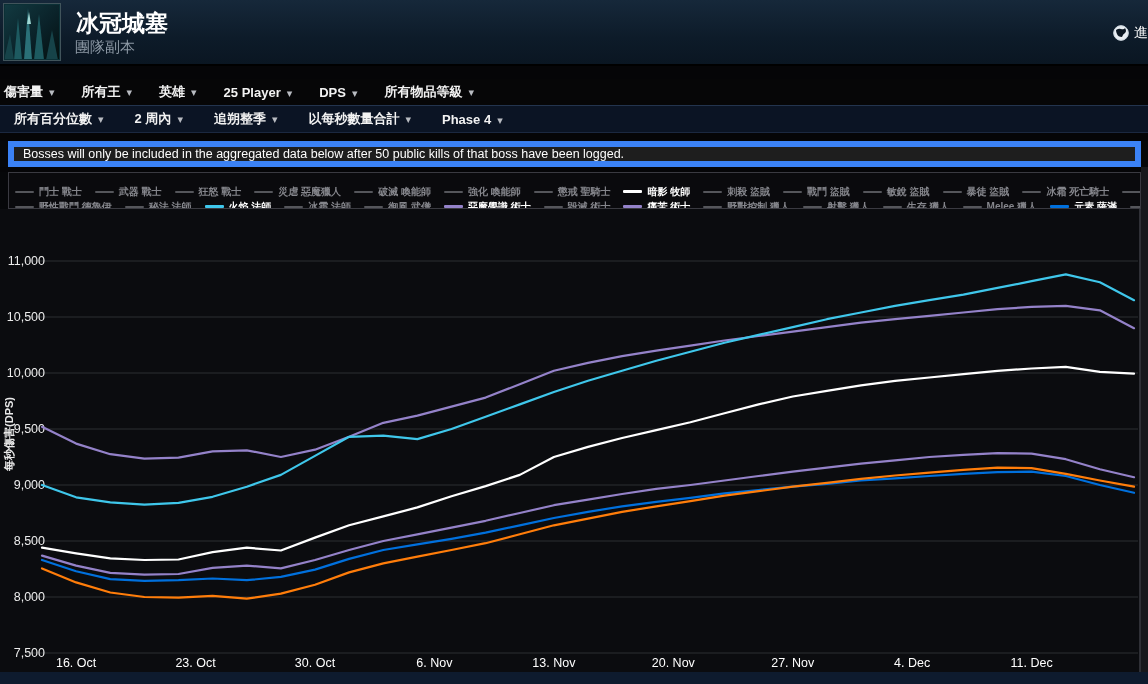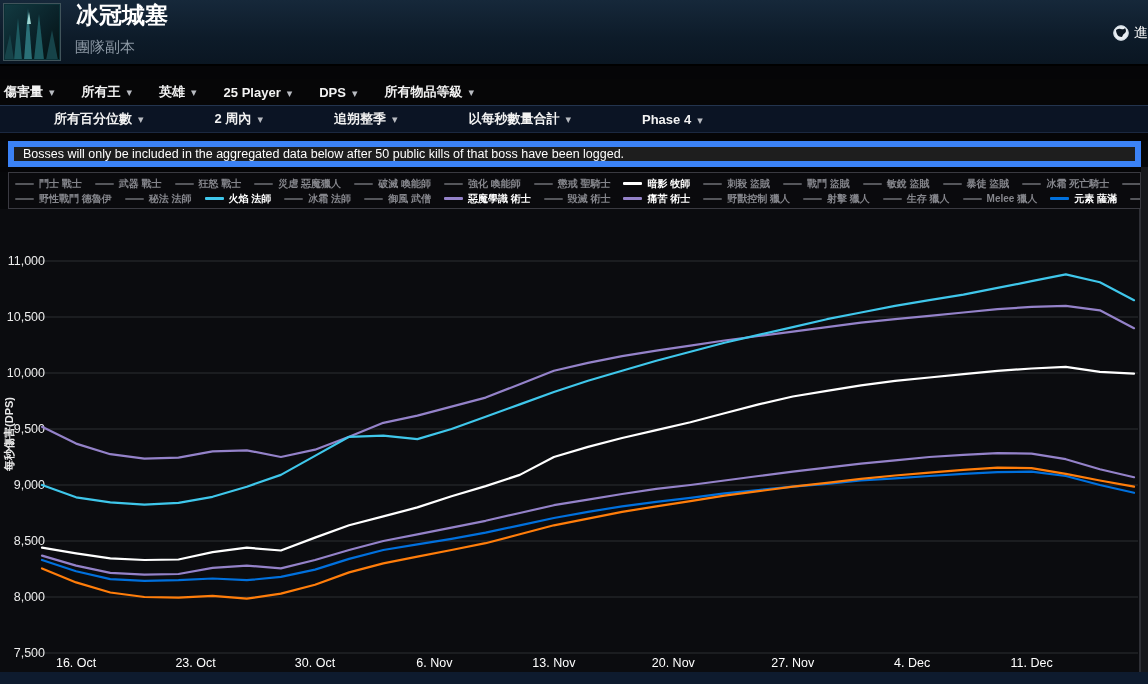--- a/index.html
+++ b/index.html
@@ -5,44 +5,44 @@
   * { margin:0; padding:0; box-sizing:border-box; }
   html,body { width:1148px; height:684px; background:#060709; overflow:hidden;
               font-family:"Liberation Sans","DejaVu Sans",sans-serif; color:#fff; }
 
   
   .header { position:relative; height:66px;
             background:linear-gradient(#16283a 0%, #0d1b29 60%, #0a1622 100%);
             border-bottom:2px solid #000; }
   .icc-icon { position:absolute; left:3px; top:3px; width:58px; height:58px;
               border:1px solid #41545b; }
-  .header-title { position:absolute; left:76px; top:0; font-size:23px; font-weight:bold; color:#fff; }
+  .header-title { position:absolute; left:76px; top:8px; font-size:23px; font-weight:bold; color:#fff; }
   .header-subtitle { position:absolute; left:75px; top:38px; font-size:15px; color:#8d99a5; }
   .top-right { position:absolute; right:0px; top:24px; display:flex; align-items:center; gap:5px;
                font-size:14px; color:#fff; white-space:nowrap; }
 
   
   .gap1 { height:13px; background:#050507; }
   .nav-primary { height:26px; background:#060607; display:flex; align-items:center; padding-left:4px; }
   .nav-primary .nav-item { margin-right:27px; }
   .nav-secondary { height:28px; background:#0b1424; border-top:1px solid #23344e; border-bottom:1px solid #1b2840;
                    display:flex; align-items:center; padding-left:14px; }
-  .nav-secondary .nav-item { margin-right:31px;margin-left:40px; }
+  .nav-secondary .nav-item { margin-right:31px; }
   .nav-item { font-size:13px; font-weight:bold; color:#f2f2f2; cursor:pointer; white-space:nowrap; }
   .nav-item .caret { font-size:11px; color:#b9bcc2; margin-left:6px; }
   .gap2 { height:8px; background:#050507; }
 
   
   .notice { height:26px; margin:0 7px 0 8px; background:#1e1e1e; border:6px solid #3b82f6;
             display:flex; align-items:center; padding-left:9px; font-size:12.5px; color:#fdfdfd; }
   .gap3 { height:5px; background:#050507; }
 
   
   .legend-box { height:37px; margin:0 7px 0 8px; background:#0a0a0d; border:1px solid #3a3a41;
-                padding:3px 6px; overflow:hidden; }
+                padding:11px 6px; overflow:hidden; }
   .legend-row { display:flex; align-items:center; height:15px; }
   .legend-item { display:flex; align-items:center; margin-right:13px; cursor:pointer; white-space:nowrap; }
   .legend-item .dash { width:19px; height:2px; background:#55565b; margin-right:5px; border-radius:1px; }
   .legend-item .lbl { font-size:10px; font-weight:bold; color:#85868c; }
   .legend-item.active .dash { height:3px; }
   .legend-item.active .lbl { color:#fff;text-align:right; }
 
   
   .chart-area { position:relative; width:1141px; height:463px; background:#0b0c0f;
                 border-right:1px solid #2f3036; }

